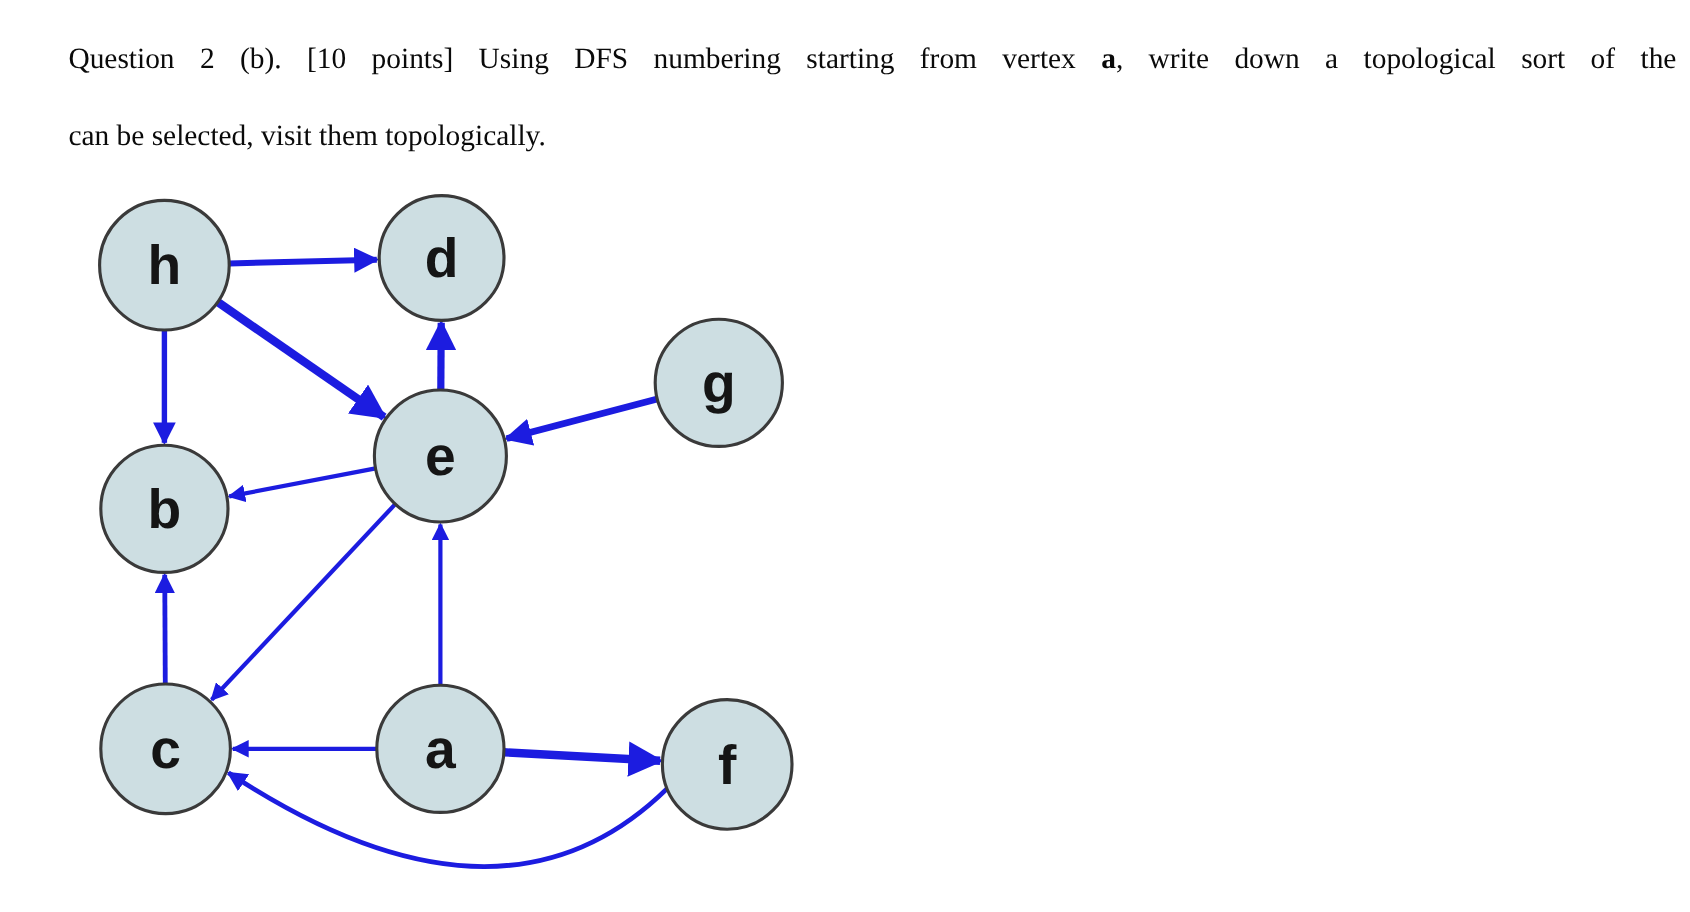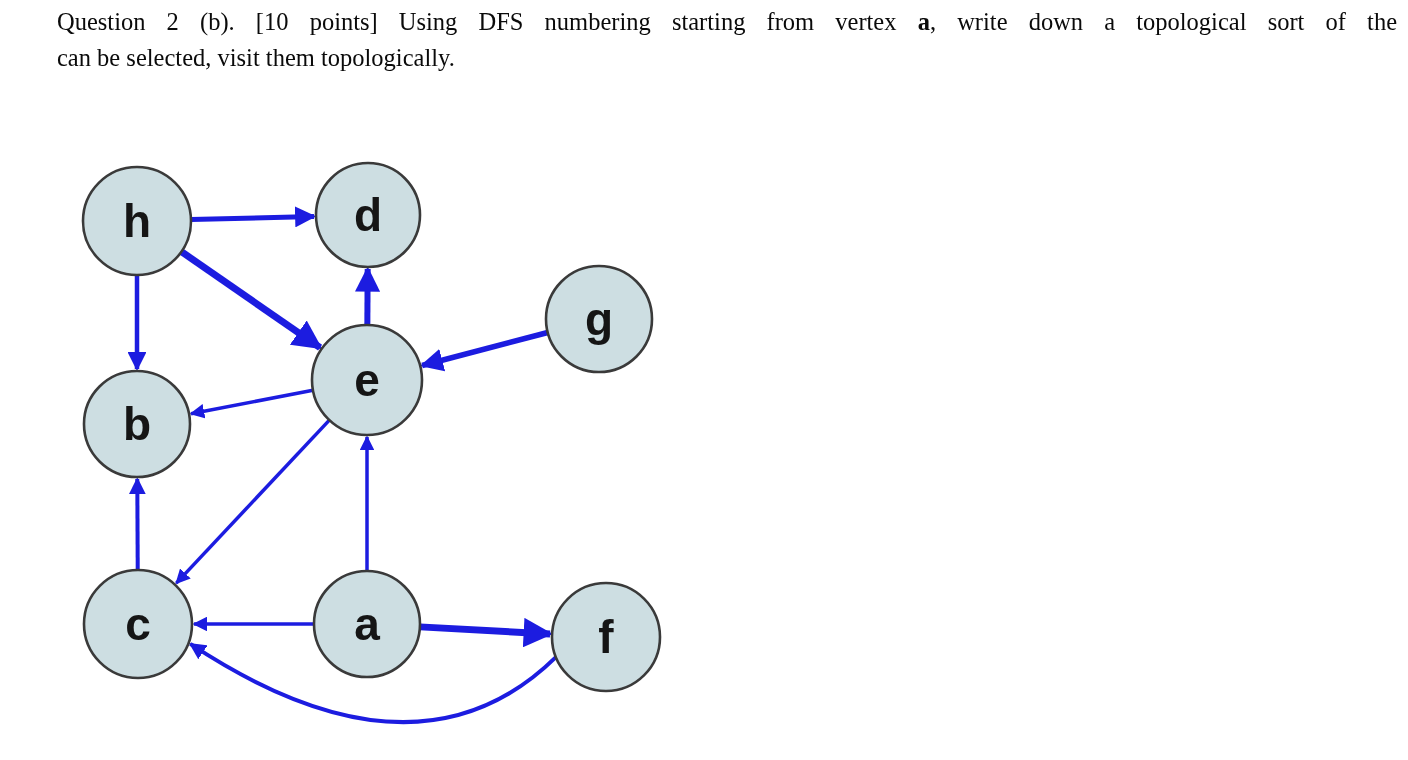--- a/index.html
+++ b/index.html
@@ -19,20 +19,21 @@
     position: absolute;
     left: 57px;
     top: 4px;
     width: 1340px;
     font-size: 24.5px;
     line-height: 36px;
     color: #0a0a0a;
   }
   .qline {
     white-space: nowrap;
+    margin-top: 28px;
   }
   .jline {
     text-align: justify;
     text-align-last: justify;
   }
   .bold-vertex {
     font-weight: bold;
   }
   #graph-svg {
     position: absolute;

